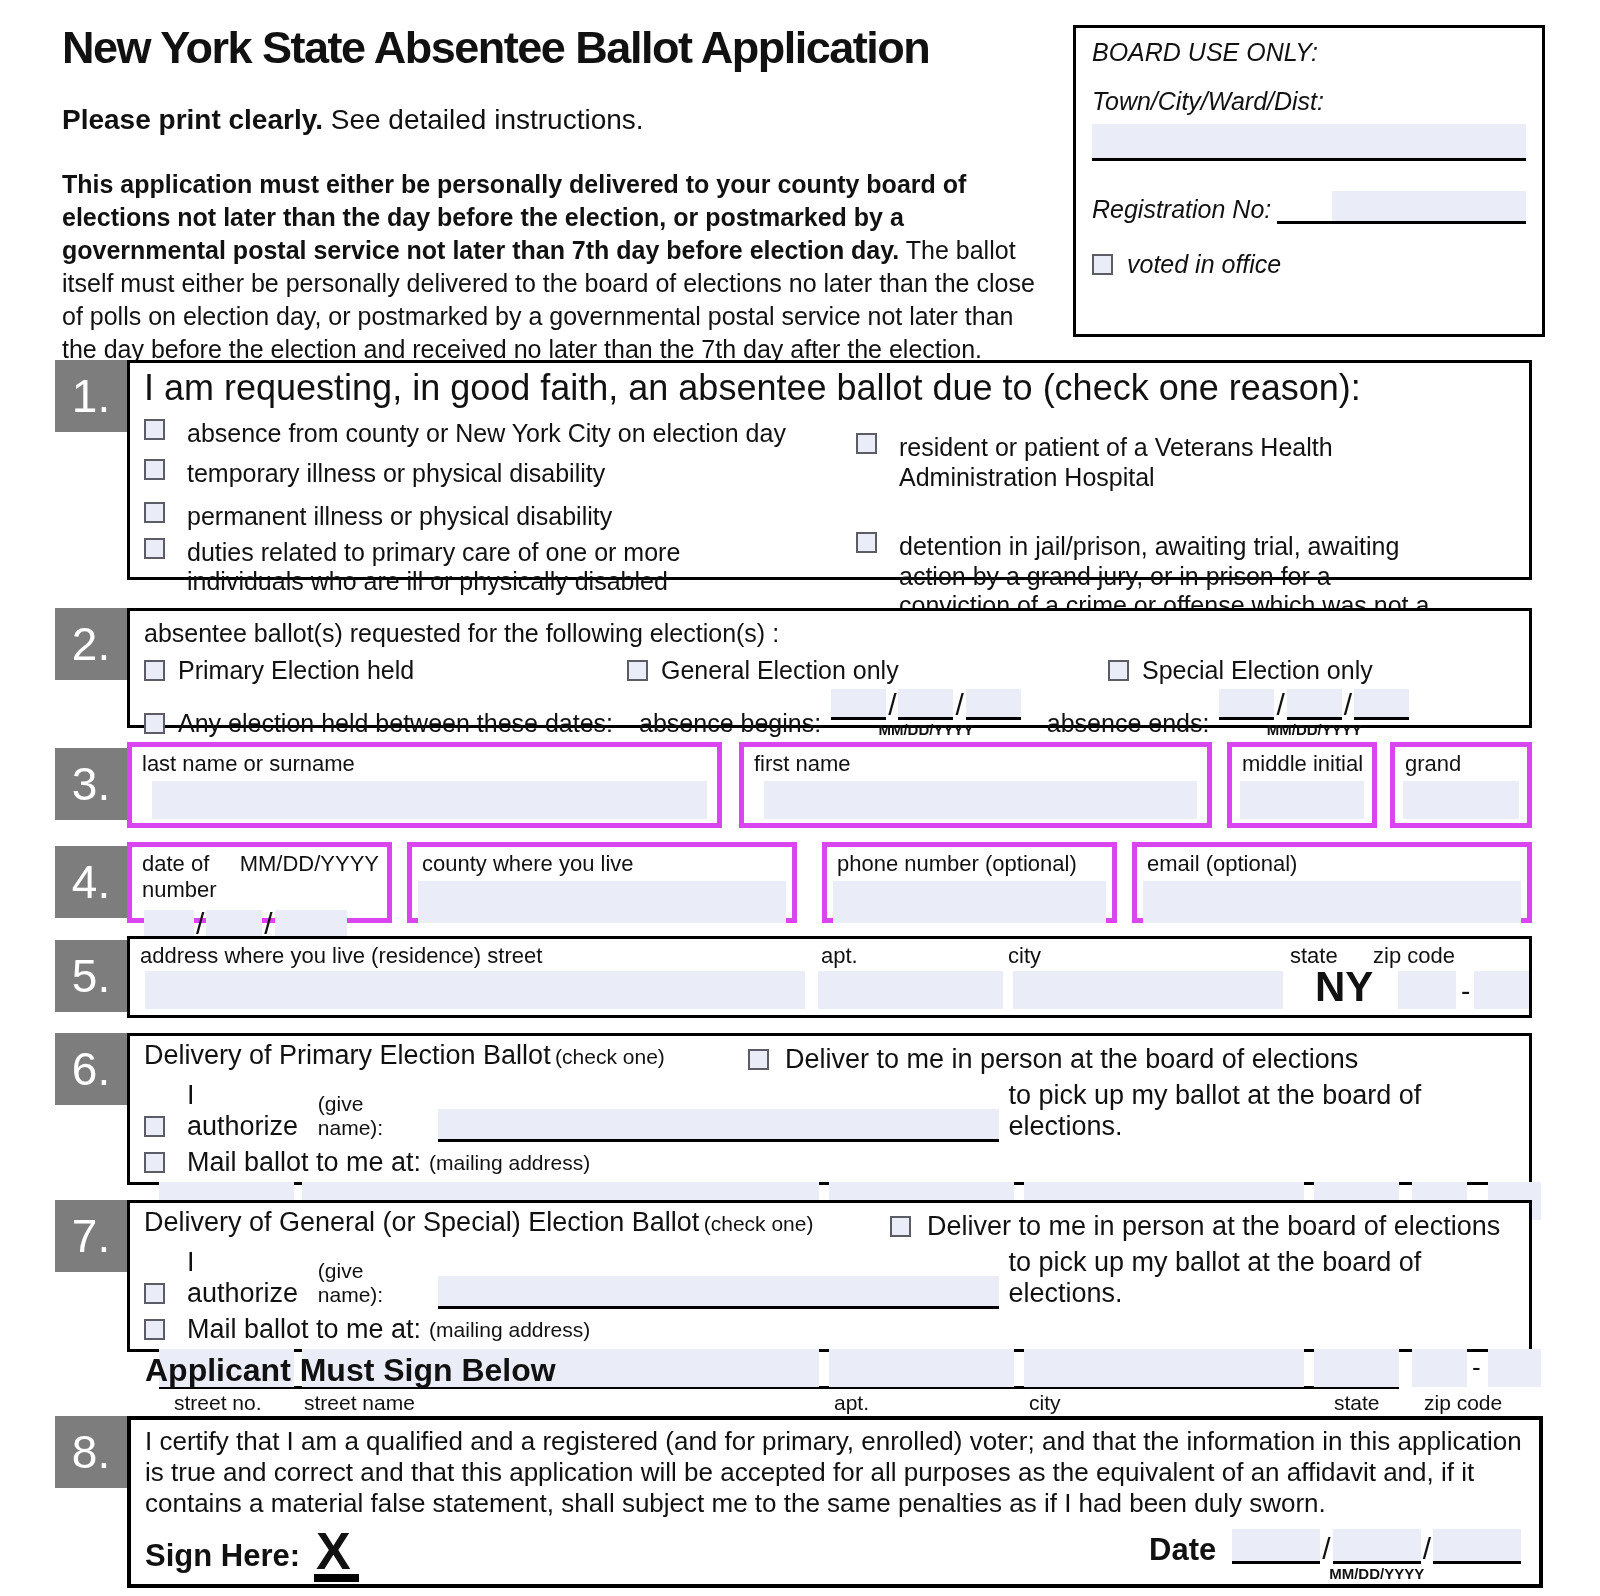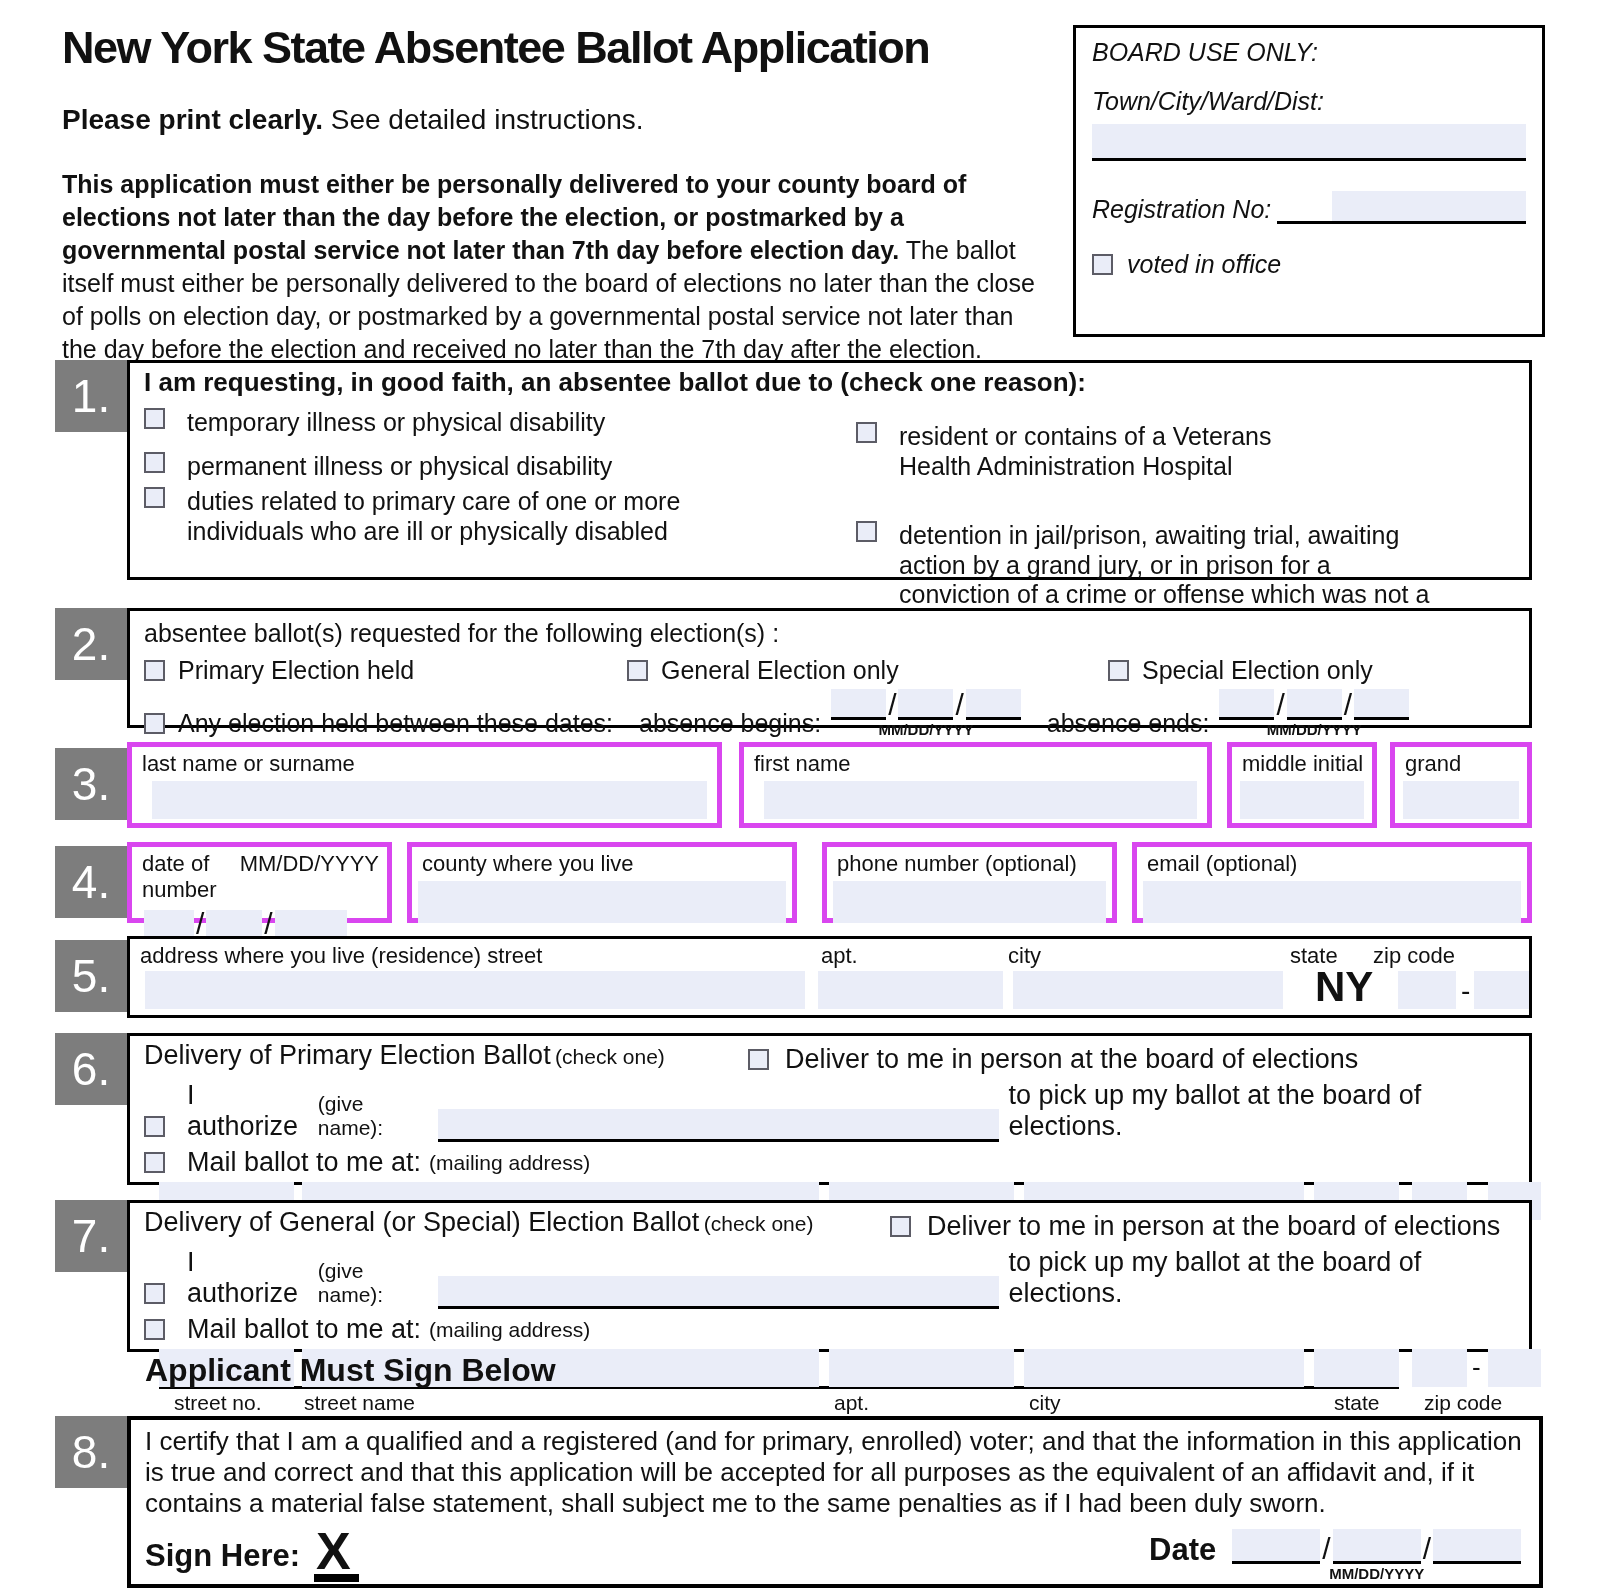--- a/index.html
+++ b/index.html
@@ -32,21 +32,21 @@
   .cb { width:21px; height:21px; box-sizing:border-box; border:2px solid #5c5c66;
         background:#eaedf8; flex:none; display:inline-block; }
 
   
   .section { position:absolute; left:55px; width:1477px; display:flex; align-items:flex-start; }
   .badge { width:72px; height:72px; background:#7d7d7d; color:#fff; font-size:46px;
            display:flex; align-items:center; justify-content:center; flex:none; }
   .sbox { flex:1; border:3px solid #000; box-sizing:border-box; background:#fff; position:relative; }
 
   .s1 { top:360px; } .s1 .sbox { height:220px; padding:4px 0 0 14px; }
-  .s1 .hdr { font-size:26px; font-weight:bold; }
+  .s1 .hdr { font-size:36px; font-weight:normal; }
   .cols { display:flex; }
   .colL { width:690px; }
   .colR { flex:1; padding:14px 0 0 22px; }
   .opt { display:flex; align-items:flex-start; gap:22px; margin-top:10px; }
   .opt .t { font-size:25px; line-height:1.18; width:620px; }
   .colR .opt .t { width:540px; }
   .colR .opt2 { margin-top:40px; }
 
   .s2 { top:608px; } .s2 .sbox { height:120px; padding:8px 16px 0 14px; }
   .s2 .hdr { font-size:25px; }
@@ -161,35 +161,39 @@
   </div>
 
   <div class="section s1">
     <div class="badge">1.</div>
     <div class="sbox">
       <div class="hdr">I am requesting, in good faith, an absentee ballot due to (check one reason):</div>
       <div class="cols">
         <div class="colL">
           <div class="opt">
             <span class="cb"></span>
+            <span class="t">absence from county or New York City on election day</span>
+          </div>
+          <div class="opt">
+            <span class="cb"></span>
             <span class="t">temporary illness or physical disability</span>
           </div>
           <div class="opt" style="margin-top:14px;">
             <span class="cb"></span>
             <span class="t">permanent illness or physical disability</span>
           </div>
           <div class="opt" style="margin-top:6px;">
             <span class="cb"></span>
             <span class="t" style="width:560px;">duties related to primary care of one or more individuals who are ill or physically disabled</span>
           </div>
         </div>
         <div class="colR">
           <div class="opt">
             <span class="cb"></span>
-            <span class="t" style="width:440px;">resident or contains of a Veterans Health Administration Hospital</span>
+            <span class="t" style="width:440px;">resident or patient of a Veterans Health Administration Hospital</span>
           </div>
           <div class="opt opt2">
             <span class="cb"></span>
             <span class="t">detention in jail/prison, awaiting trial, awaiting action by a grand jury, or in prison for a conviction of a crime or offense which was not a felony</span>
           </div>
         </div>
       </div>
     </div>
   </div>
 

